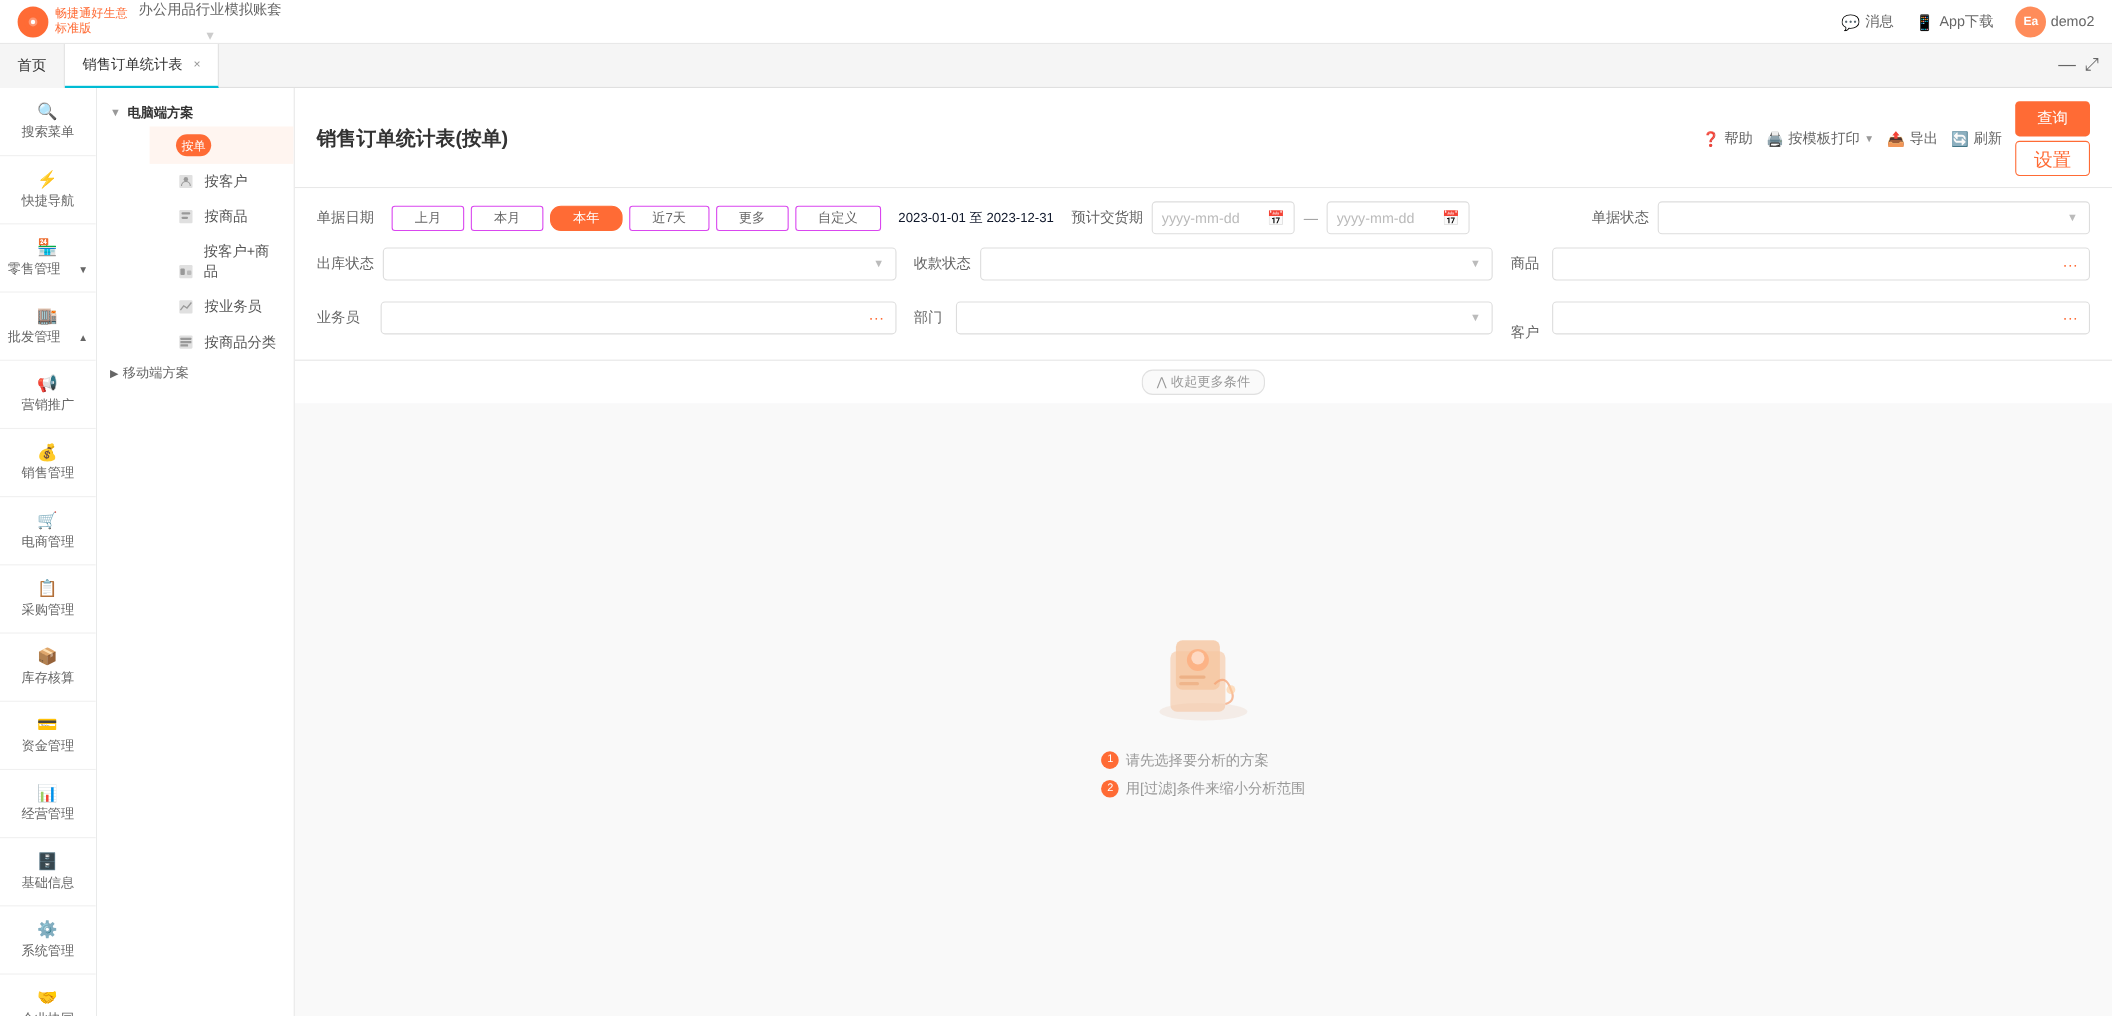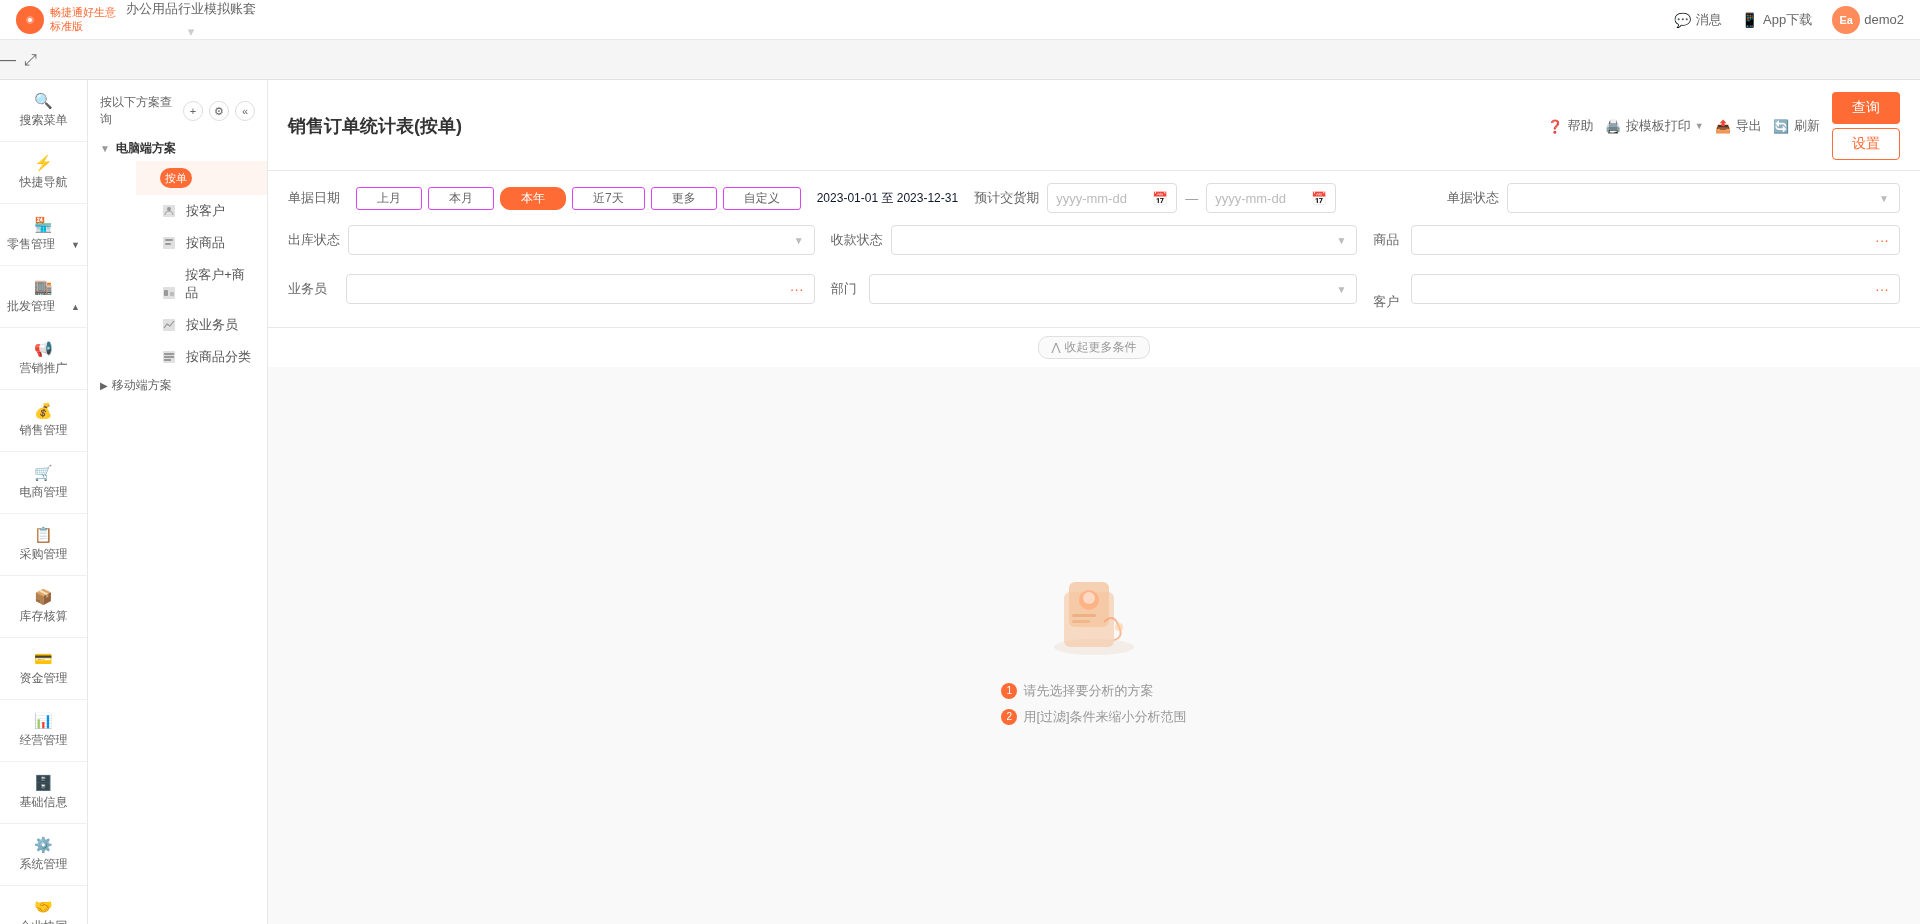--- a/index.html
+++ b/index.html
@@ -191,21 +191,21 @@
       font-size: 14px;
       cursor: pointer;
       height: 32px;
     }
     .setting-btn {
       background: white;
       color: #ff6b35;
       border: 1px solid #ff6b35;
       border-radius: 4px;
       padding: 5px 16px;
-      font-size: 14px;
+      font-size: 17px;
       cursor: pointer;
       height: 32px;
     }
 
     
     .collapse-bar {
       display: flex;
       justify-content: center;
       padding: 8px;
       border-top: 1px solid #e8e8e8;
@@ -271,20 +271,29 @@
       <span>App下载</span>
     </div>
     <div class="top-right-item">
       <div class="avatar">Ea</div>
       <span>demo2</span>
     </div>
   </div>
 </div>
 
 <div class="tab-bar">
+  <div class="tab-bar-tabs">
+    <div class="tab-item home">
+      <span>首页</span>
+    </div>
+    <div class="tab-item active">
+      <span>销售订单统计表</span>
+      <span class="tab-close">×</span>
+    </div>
+  </div>
   <div class="tab-bar-actions">
     <span class="tab-action-btn">—</span>
     <span class="tab-action-btn">⤢</span>
   </div>
 </div>
 
 <div class="main-layout">
 
   <div class="sidebar">
     <div class="sidebar-item">
@@ -348,34 +357,20 @@
     <div class="sidebar-item">
       <div style="font-size:15px;margin-bottom:2px;">🤝</div>
       <div>企业协同</div>
     </div>
 
   </div>
 
   <div class="content-area">
 
     <div class="scheme-panel">
-      <div class="scheme-panel-header">
-        <span>按以下方案查询</span>
-        <div class="scheme-header-actions">
-          <div class="scheme-action-icon">
-            <span>+</span>
-          </div>
-          <div class="scheme-action-icon">
-            <span>⚙</span>
-          </div>
-          <div class="scheme-action-icon">
-            <span>«</span>
-          </div>
-        </div>
-      </div>
 
       <div class="scheme-section-title">
         <span style="font-size:10px;color:#999;">▼</span>
         <span>电脑端方案</span>
       </div>
 
       <div class="scheme-item active">
         <div class="scheme-item-active-badge">
           <span>按单</span>
         </div>

